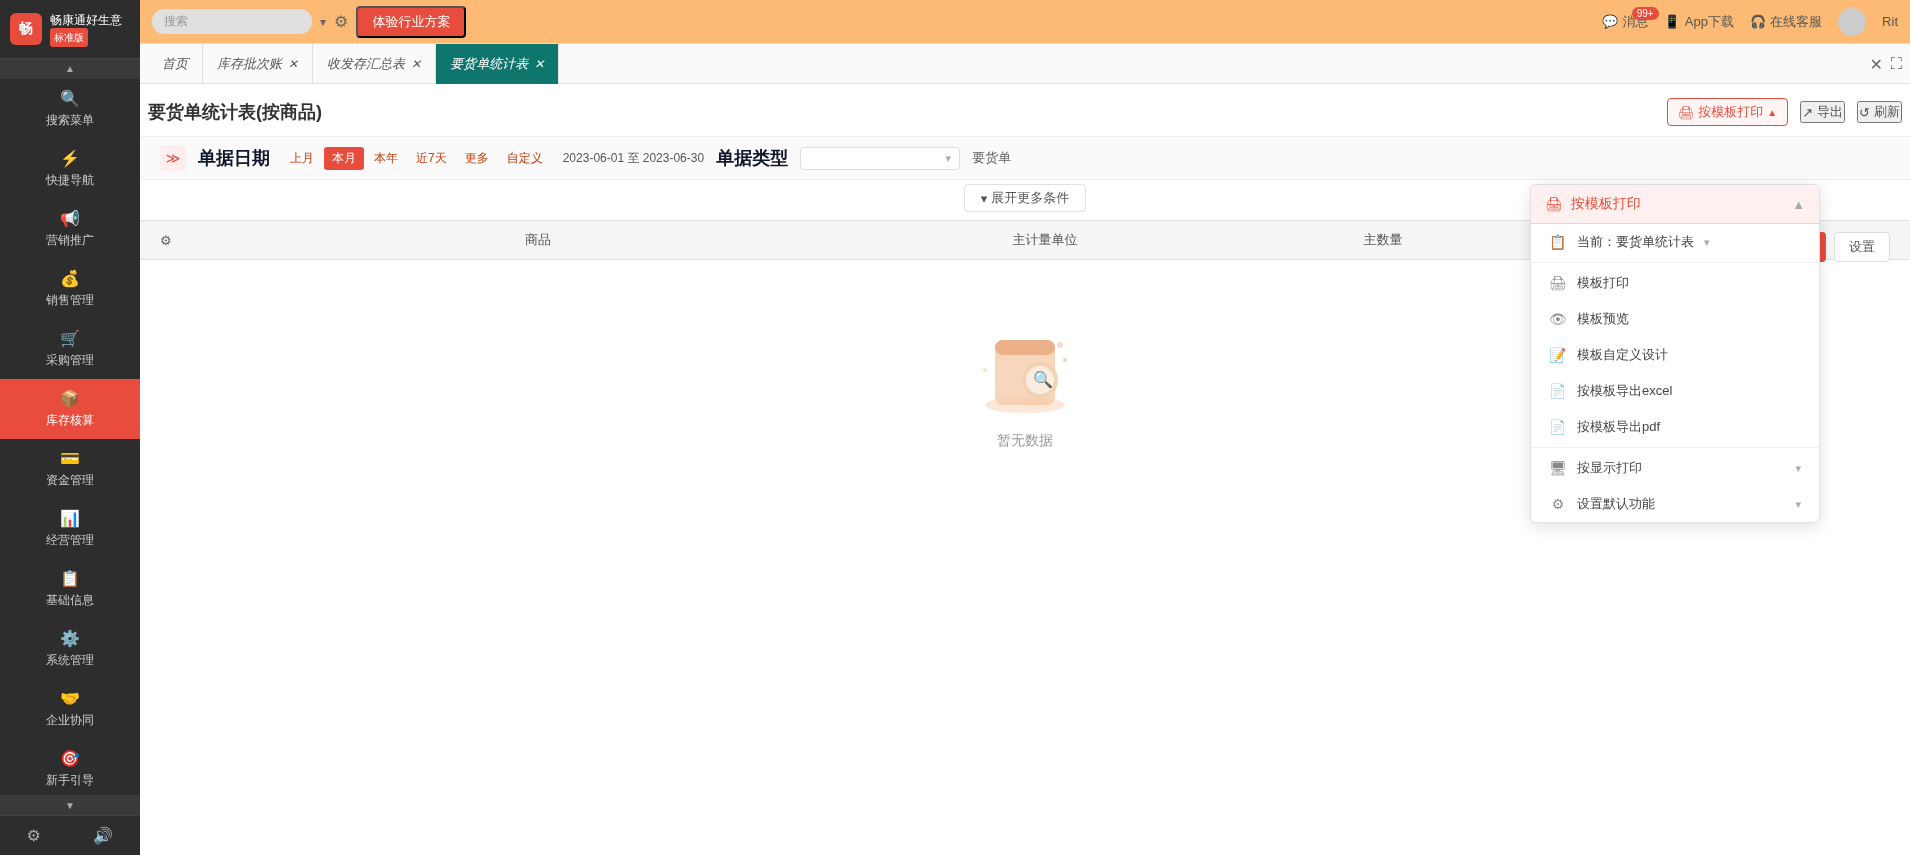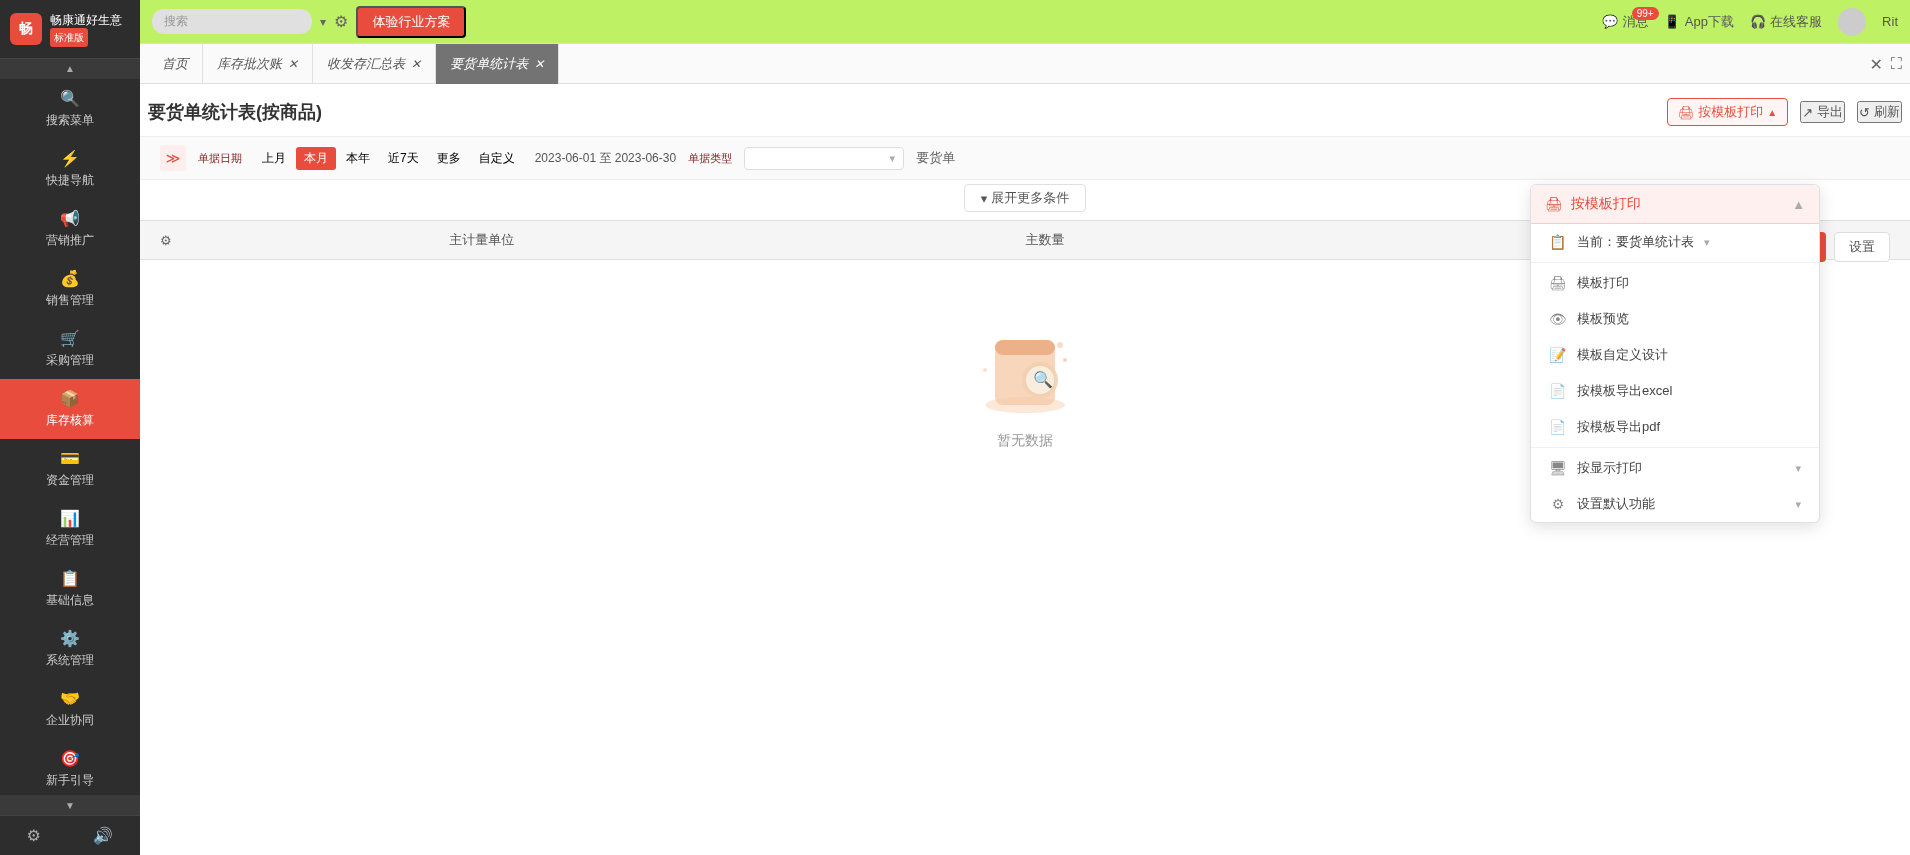--- a/index.html
+++ b/index.html
@@ -57,21 +57,21 @@
       justify-content: space-around;
     }
     .sidebar-bottom-btn { color: #aaa; cursor: pointer; font-size: 16px; }
 
     
     .main { flex: 1; display: flex; flex-direction: column; height: 855px; overflow: hidden; }
 
     
     .topbar {
       height: 44px;
-      background: #bef264;
+      background: #fdba74;
       display: flex;
       align-items: center;
       padding: 0 12px;
       gap: 8px;
       border-bottom: 1px solid #ddd;
       flex-shrink: 0;
     }
     .topbar-search {
       background: #e0e0e0;
       border-radius: 12px;
@@ -113,21 +113,21 @@
       display: flex; align-items: center; gap: 6px;
       padding: 0 14px;
       height: 40px;
       font-size: 13px;
       color: #555;
       cursor: pointer;
       border-right: 1px solid #e0e0e0;
       font-style: italic;
     }
     .tab.active {
-      background: #737373;
+      background: #0f766e;
       color: white;
     }
     .tab-close { font-size: 12px; cursor: pointer; }
     .tabs-window-btns {
       position: absolute; right: 8px; top: 0; height: 40px;
       display: flex; align-items: center; gap: 8px;
     }
     .win-btn { font-size: 16px; color: #666; cursor: pointer; }
 
     
@@ -170,26 +170,26 @@
     }
     .filter-expand-btn {
       color: #e74c3c;
       background: #ffeeee;
       border: none;
       width: 26px; height: 26px;
       border-radius: 3px;
       display: flex; align-items: center; justify-content: center;
       cursor: pointer; font-size: 14px;
     }
-    .filter-label { color: #7f1d1d; font-size: 11px; }
+    .filter-label { color: #0f172a; font-size: 18px; font-weight: bold; }
     .date-tabs { display: flex; gap: 2px; align-items: center; }
     .date-tab {
       padding: 3px 8px;
       font-size: 12px;
-      color: #000000;
+      color: #c2410c;
       cursor: pointer;
       border-radius: 3px;
     }
     .date-tab.active {
       background: #e74c3c;
       color: white;
     }
     .date-range { color: #555; font-size: 12px; }
     .filter-select {
       display: flex; align-items: center; gap: 4px;
@@ -464,20 +464,21 @@
     </div>
 
     <div class="action-btns">
       <span class="dots-btn">···</span>
       <button class="btn-query">查询</button>
       <button class="btn-setting">设置</button>
     </div>
 
     <div class="table-header-row">
       <div class="th-gear">⚙</div>
+      <div class="th th-product">商品</div>
       <div class="th">主计量单位</div>
       <div class="th">主数量</div>
       <div class="th">零售金额</div>
     </div>
 
     <div class="empty-state">
       <div class="empty-icon">
         <svg width="120" height="100" viewBox="0 0 120 100">
 
           <ellipse cx="60" cy="85" rx="40" ry="8" fill="#f5c5a0" opacity="0.4"></ellipse>

